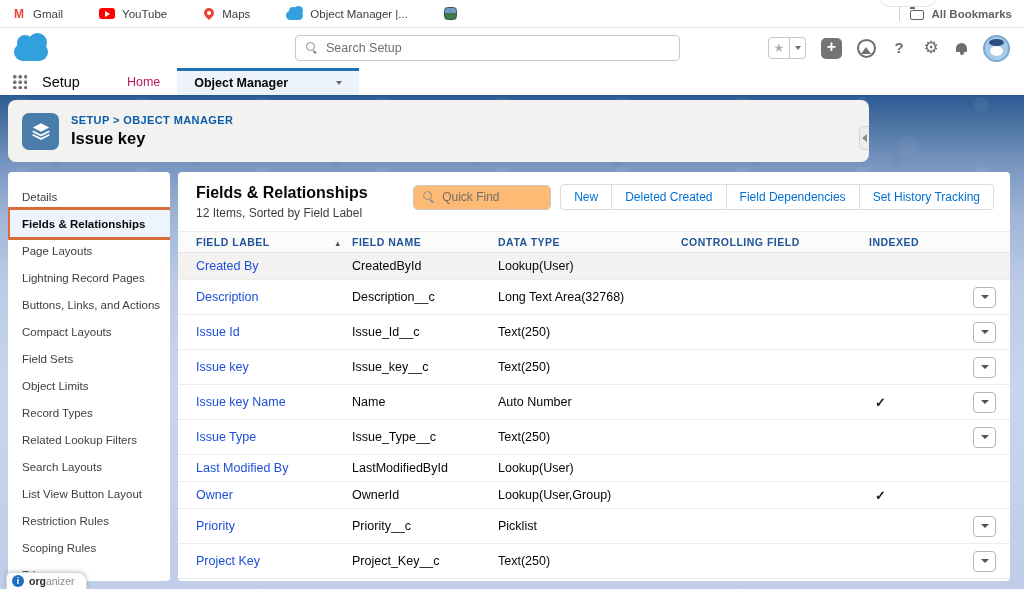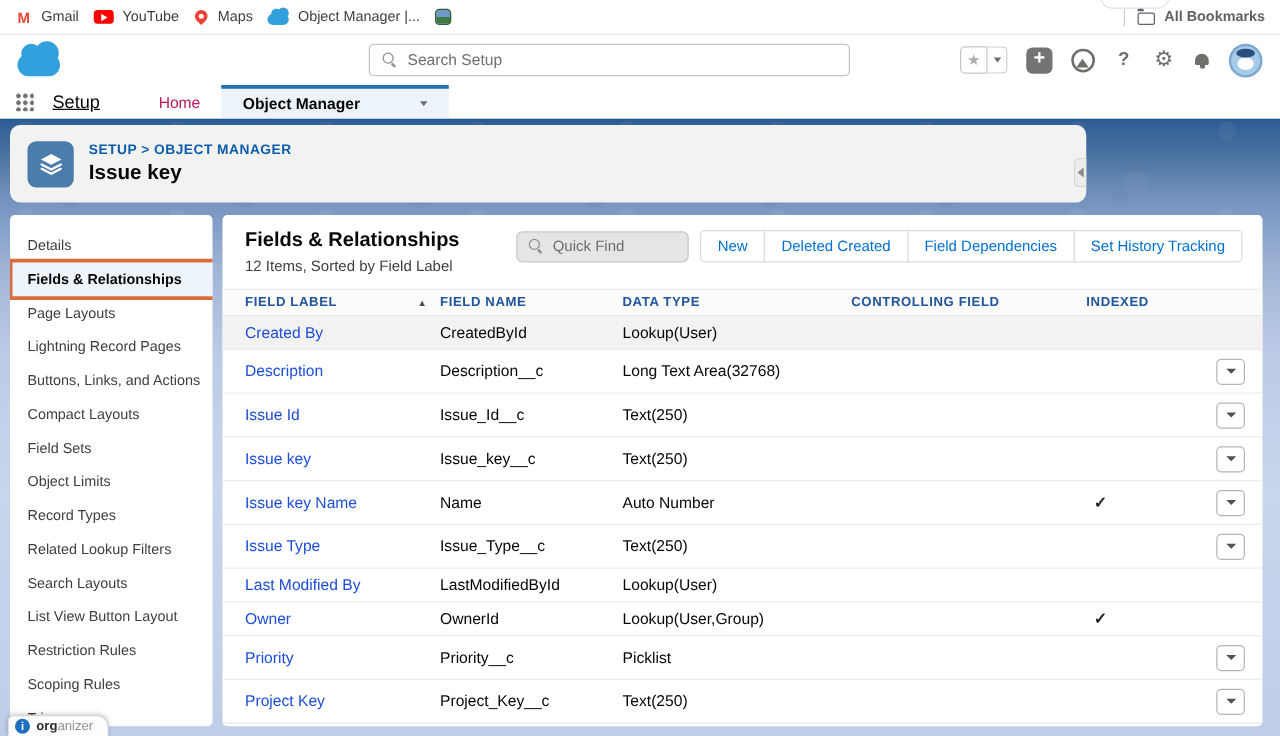--- a/index.html
+++ b/index.html
@@ -54,21 +54,21 @@
   .ic-bell { position:relative; width:13px; height:13px; }
   .ic-bell::before { content:""; position:absolute; left:1px; top:1px; width:11px; height:9px; background:#706e6b; border-radius:6px 6px 1px 1px; }
   .ic-bell::after { content:""; position:absolute; left:4.5px; top:10.5px; width:4px; height:2.5px; background:#706e6b; border-radius:0 0 2px 2px; }
   .avatar { width:27px; height:27px; border-radius:50%; background:#a5cbe9; border:2px solid #7ea8cf; position:relative; overflow:hidden; }
   .avatar::before { content:""; position:absolute; left:5px; top:9px; width:13px; height:10px; background:#fdfdfd; border-radius:50%; }
   .avatar::after { content:""; position:absolute; left:4px; top:2px; width:15px; height:7px; background:#2a4f7e; border-radius:50%; }
 
   
   .nav-bar { height:28px; background:#fff; display:flex; align-items:stretch; padding-left:12px; border-bottom:1px solid #d8dde6; }
   .waffle { width:15px; height:15px; align-self:center; background-image:radial-gradient(circle,#706e6b 1.6px, transparent 2px); background-size:5.5px 5.5px; }
-  .app-label { align-self:center; font-size:14.5px; color:#080707; margin:0 30px 0 15px;text-decoration:underline; }
+  .app-label { align-self:center; font-size:14.5px; color:#080707; margin:0 30px 0 15px; }
   .nav-tabs { display:flex; align-items:stretch; }
   .nav-tab { display:flex; align-items:center; gap:8px; padding:0 17px; font-size:12.5px; color:#be185d; cursor:pointer; }
   .nav-tab.active { background:#ecf3fa; border-top:3px solid #2272b4; font-weight:bold; color:#080707;gap:48px; }
   .nav-underline { position:absolute; left:0; right:0; top:95px; height:2px; background:#23578c; }
 
   
   .texture { position:absolute; top:96px; left:0; width:1024px; height:493px;
     background:linear-gradient(180deg,#2d5c95 0%, #48709f 5%, #7593bf 13%, #9fb4d6 24%, #bccbe6 38%, #c8d5ec 60%, #bfcde8 100%); }
   .texture::before { content:""; position:absolute; inset:0; opacity:.5;
     background-image:radial-gradient(circle at 18% 12%, rgba(255,255,255,.10) 0 7px, transparent 8px),
@@ -90,21 +90,21 @@
   .side-item { position:relative; height:27px; display:flex; align-items:center; padding-left:14px; font-size:11.5px; color:#3e3e3c; cursor:pointer; white-space:nowrap; }
   .side-item.active { background:#eef4fb; font-weight:bold; color:#080707; }
   .side-item.active::after { content:""; position:absolute; left:-1px; right:-8px; top:-3px; bottom:-3px; border:3px solid #d96c3b; border-radius:2px; pointer-events:none; z-index:5; }
 
   
   .main-card { position:absolute; left:178px; top:76px; width:832px; height:409px; background:#fff; border-radius:4px; overflow:hidden; }
   .main-header { display:flex; align-items:flex-start; padding:12px 16px 11px 18px; }
   .main-title { font-size:16px; font-weight:bold; color:#080707; }
   .main-subtitle { font-size:12px; color:#3e3e3c; margin-top:4px; }
   .main-actions { margin-left:auto; display:flex; align-items:center; gap:9px; }
-  .quick-find { width:138px; height:25px; border:1px solid #c9c7c5; border-radius:5px; display:flex; align-items:center; padding:0 9px; gap:7px; background:#e5e5e5; }
+  .quick-find { width:138px; height:25px; border:1px solid #c9c7c5; border-radius:5px; display:flex; align-items:center; padding:0 9px; gap:7px; background:#fdba74; }
   .quick-find input { border:none; outline:none; width:90px; font-size:12px; color:#080707; font-family:"Liberation Sans",sans-serif; background:transparent; }
   .quick-find input::placeholder { color:#706e6b; }
   .btn-group { display:flex; }
   .btn { height:26px; padding:0 13px; background:#fff; border:1px solid #dddbda; color:#0070d2; font-size:12px; display:flex; align-items:center; cursor:pointer; margin-left:-1px; white-space:nowrap; }
   .btn:first-child { border-radius:4px 0 0 4px; margin-left:0; }
   .btn:last-child { border-radius:0 4px 4px 0; }
 
   .grid-cols { display:grid; grid-template-columns:156px 146px 183px 188px 100px 1fr; align-items:center; padding:0 14px 0 18px; }
   .tbl-head { height:22px; background:#fbfbfa; border-top:1px solid #ececea; border-bottom:1px solid #e5e5e3; }
   .col-h { font-size:10.5px; font-weight:bold; letter-spacing:.5px; color:#20549c; display:flex; align-items:center; cursor:pointer; }
@@ -124,21 +124,21 @@
   .organizer { position:absolute; left:6px; bottom:0; height:17px; background:#fdfdfd; border:1px solid #d5d5d5; border-bottom:none; border-radius:5px 9px 0 0; display:flex; align-items:center; padding:0 11px 0 5px; gap:5px; box-shadow:0 -1px 4px rgba(0,0,0,.18); z-index:20; }
   .org-ic { width:12px; height:12px; border-radius:50%; background:#1d6fc2; color:#fff; font-size:9px; font-weight:bold; display:flex; align-items:center; justify-content:center; }
   .org-text { font-size:10.5px; color:#8e8e8e; }
   .org-text b { color:#2c2c2c; }
 </style>
 </head>
 <body>
 
 <div class="bookmarks-bar">
   <div class="tab-stub"></div>
-  <div id="bookmarks-container" style="display:flex;align-items:center;gap:12px;">
+  <div id="bookmarks-container" style="display:flex;align-items:center;gap:36px;">
       <div class="bm">
         <span class="ic-gmail"></span>
         <span>Gmail</span>
       </div>
       <div class="bm">
         <span class="ic-youtube"></span>
         <span>YouTube</span>
       </div>
       <div class="bm">
         <span class="ic-maps"></span>

